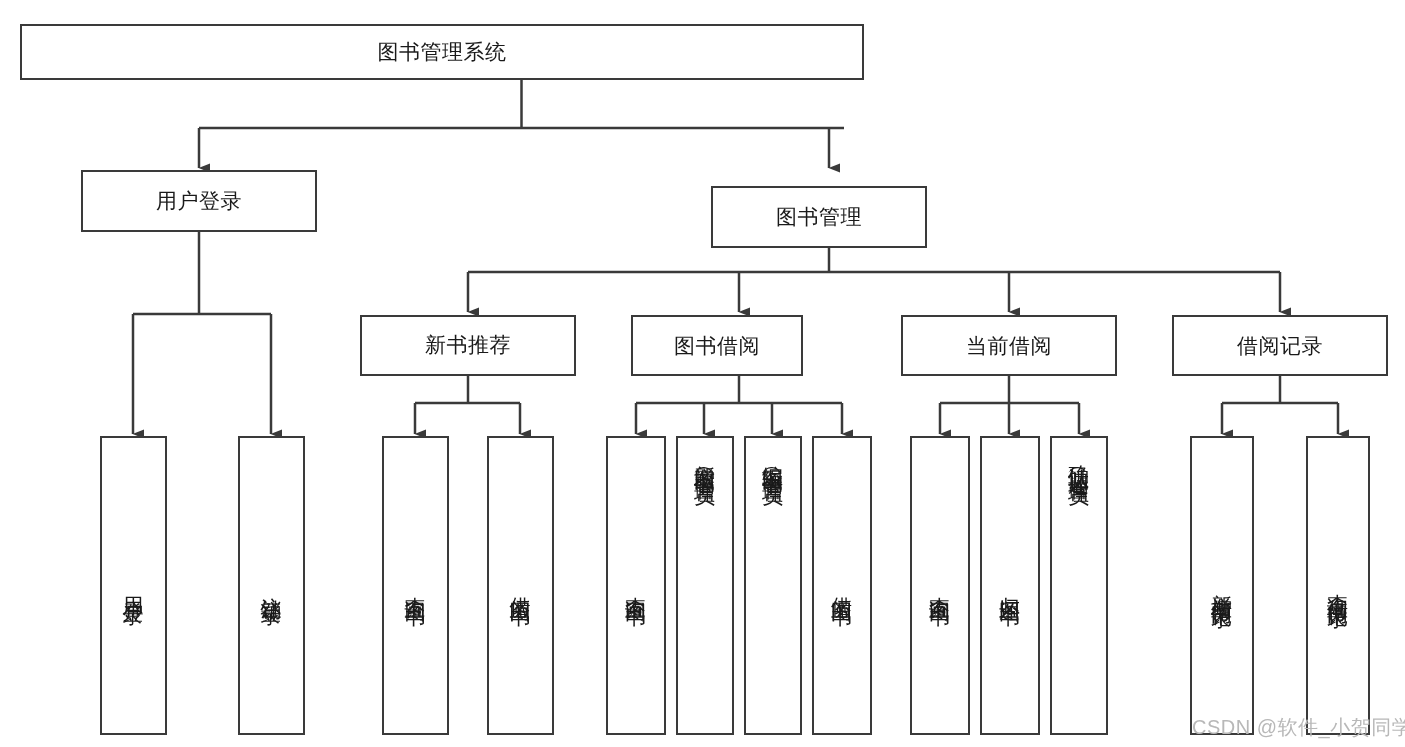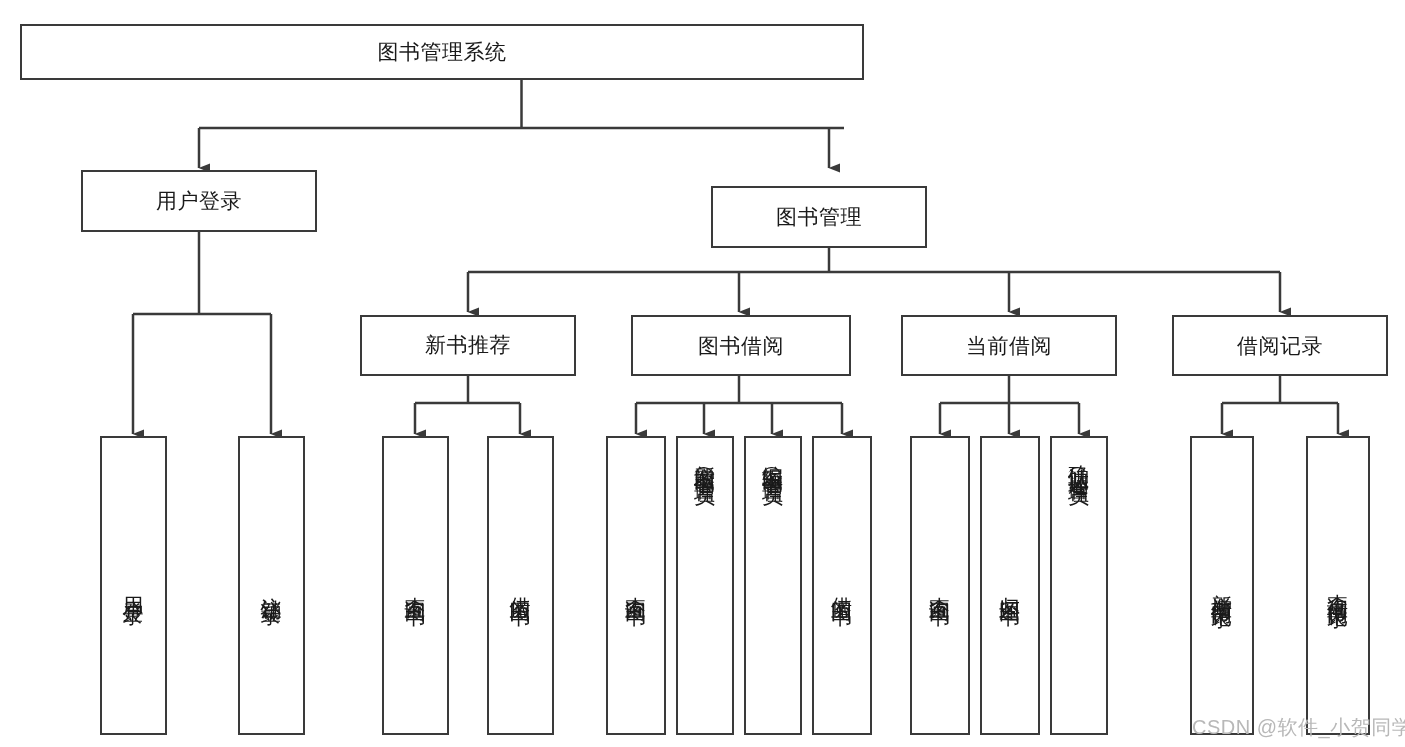--- a/index.html
+++ b/index.html
@@ -147,21 +147,21 @@
   <div class="node-box" style="left:81px; top:170px; width:236px; height:62px;">
     <span class="node-label-h">用户登录</span>
   </div>
   <div class="node-box" style="left:711px; top:170px; width:216px; height:62px;margin-top:16px;">
     <span class="node-label-h">图书管理</span>
   </div>
 
   <div class="node-box" style="left:360px; top:315px; width:216px; height:61px;font-family:Liberation Serif, serif;">
     <span class="node-label-h">新书推荐</span>
   </div>
-  <div class="node-box" style="left:631px; top:315px; width:220px; height:61px;">
+  <div class="node-box" style="left:631px; top:315px; width:172px; height:61px;">
     <span class="node-label-h">图书借阅</span>
   </div>
   <div class="node-box" style="left:1172px; top:315px; width:216px; height:61px;">
     <span class="node-label-h">借阅记录</span>
   </div>
   <div class="node-box" style="left:901px; top:315px; width:216px; height:61px;">
     <span class="node-label-h">当前借阅</span>
   </div>
 
   <div class="node-box vertical centered" style="left:100px; top:436px; width:67px; height:299px;">

